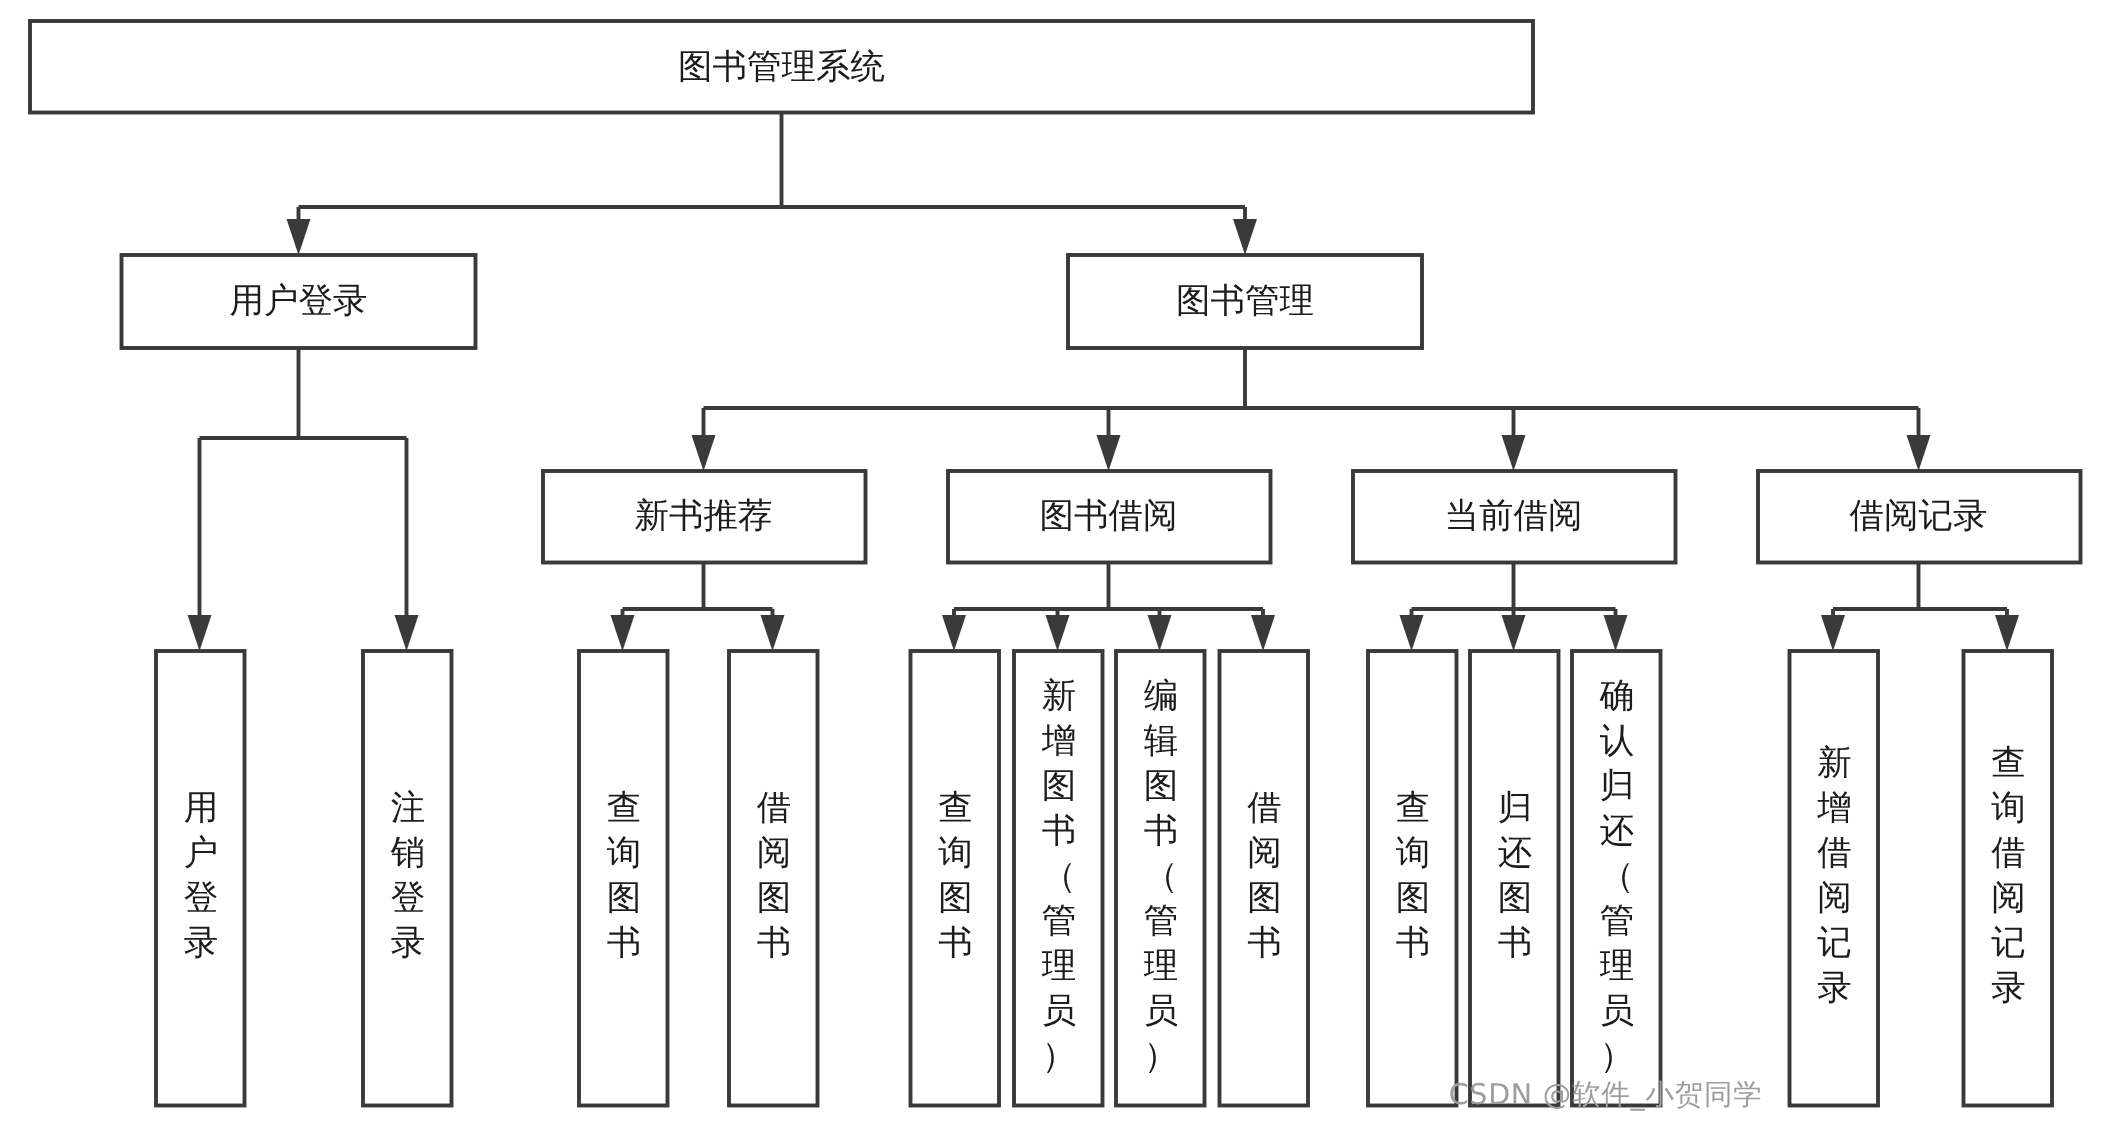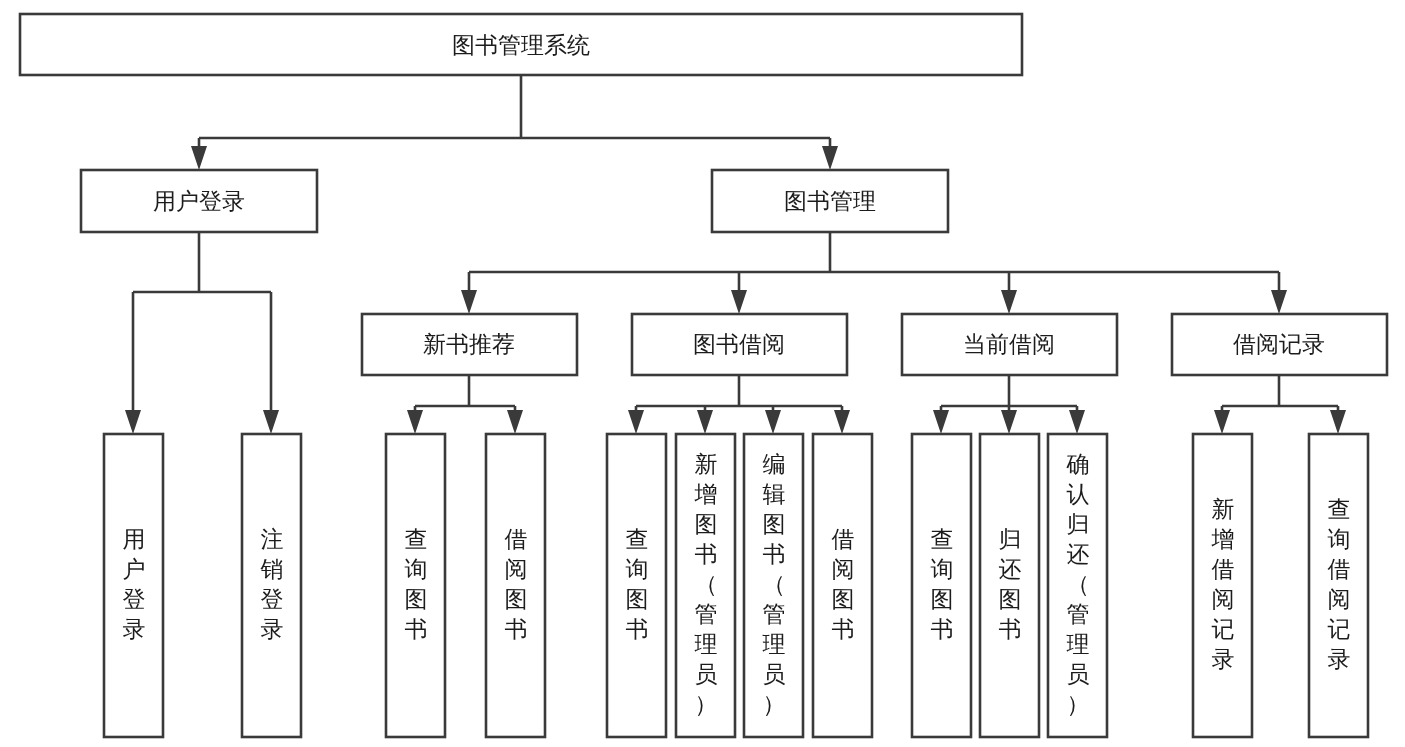--- a/index.html
+++ b/index.html
@@ -217,13 +217,14 @@
     <g>
       <rect class="node-rect" x="1193" y="434" width="59" height="303"></rect>
       <text class="node-label-vertical" x="1223" y="585"><tspan x="1223" y="510" dominant-baseline="middle">新</tspan><tspan x="1223" y="540" dominant-baseline="middle">增</tspan><tspan x="1223" y="570" dominant-baseline="middle">借</tspan><tspan x="1223" y="600" dominant-baseline="middle">阅</tspan><tspan x="1223" y="630" dominant-baseline="middle">记</tspan><tspan x="1223" y="660" dominant-baseline="middle">录</tspan></text>
     </g>
     <g>
       <rect class="node-rect" x="1309" y="434" width="59" height="303"></rect>
       <text class="node-label-vertical" x="1339" y="585"><tspan x="1339" y="510" dominant-baseline="middle">查</tspan><tspan x="1339" y="540" dominant-baseline="middle">询</tspan><tspan x="1339" y="570" dominant-baseline="middle">借</tspan><tspan x="1339" y="600" dominant-baseline="middle">阅</tspan><tspan x="1339" y="630" dominant-baseline="middle">记</tspan><tspan x="1339" y="660" dominant-baseline="middle">录</tspan></text>
     </g>
   </svg>
 
+  <div class="watermark">CSDN @软件_小贺同学</div>
 </div>
 
 </body></html>

